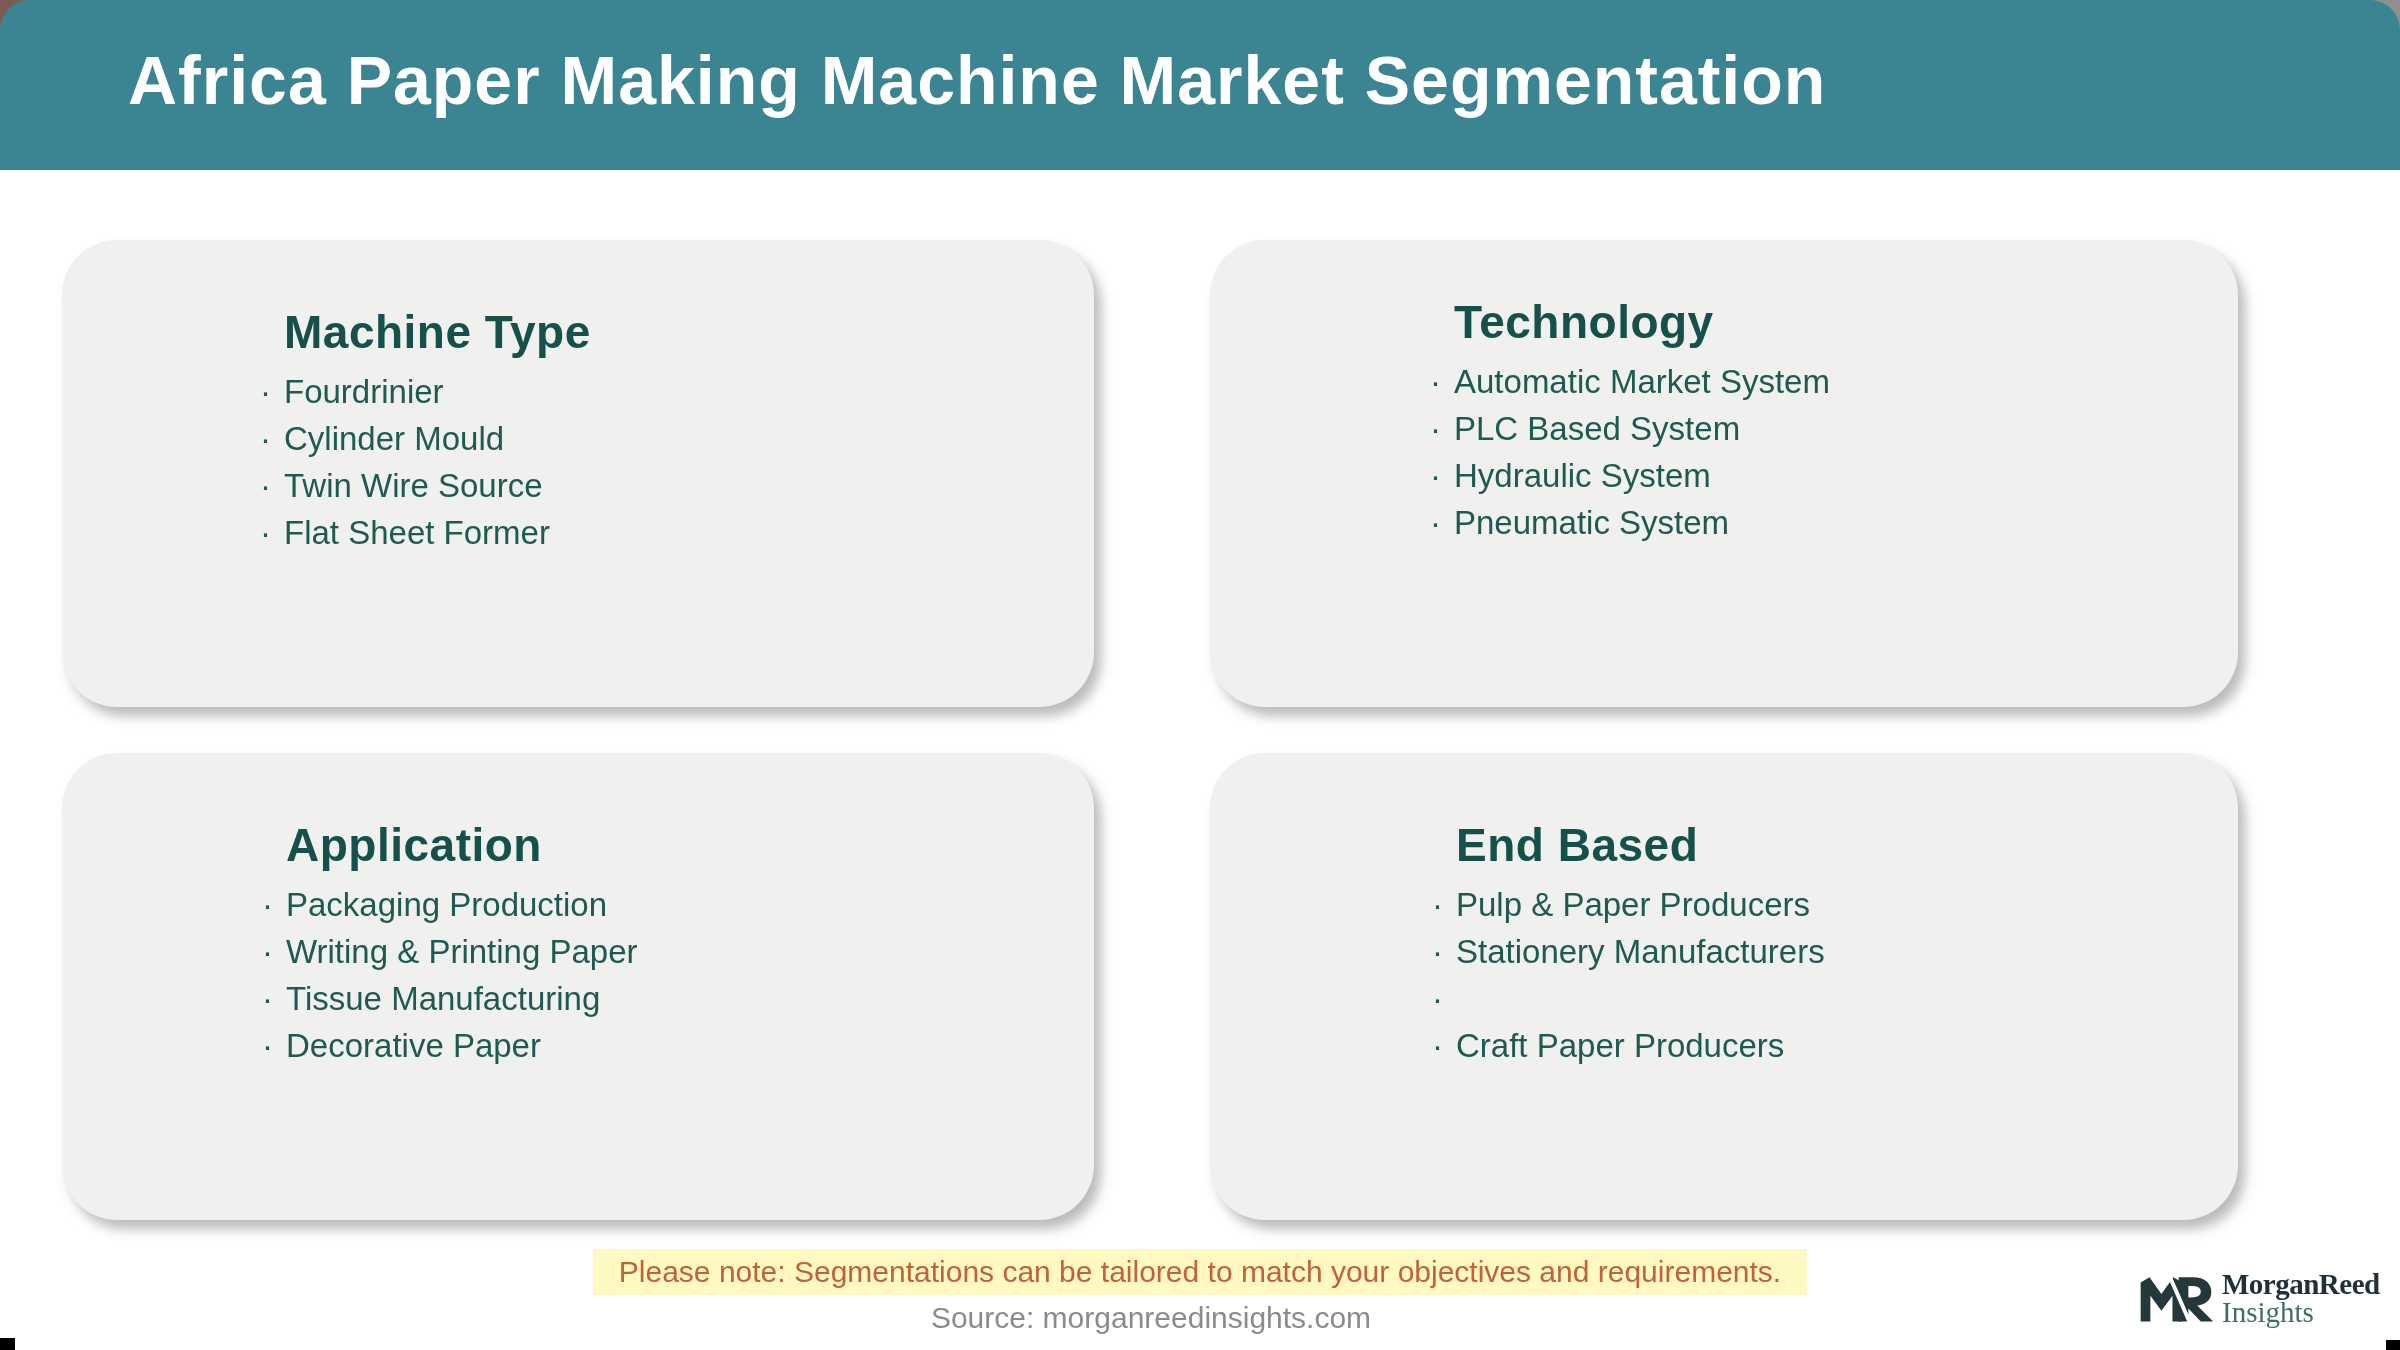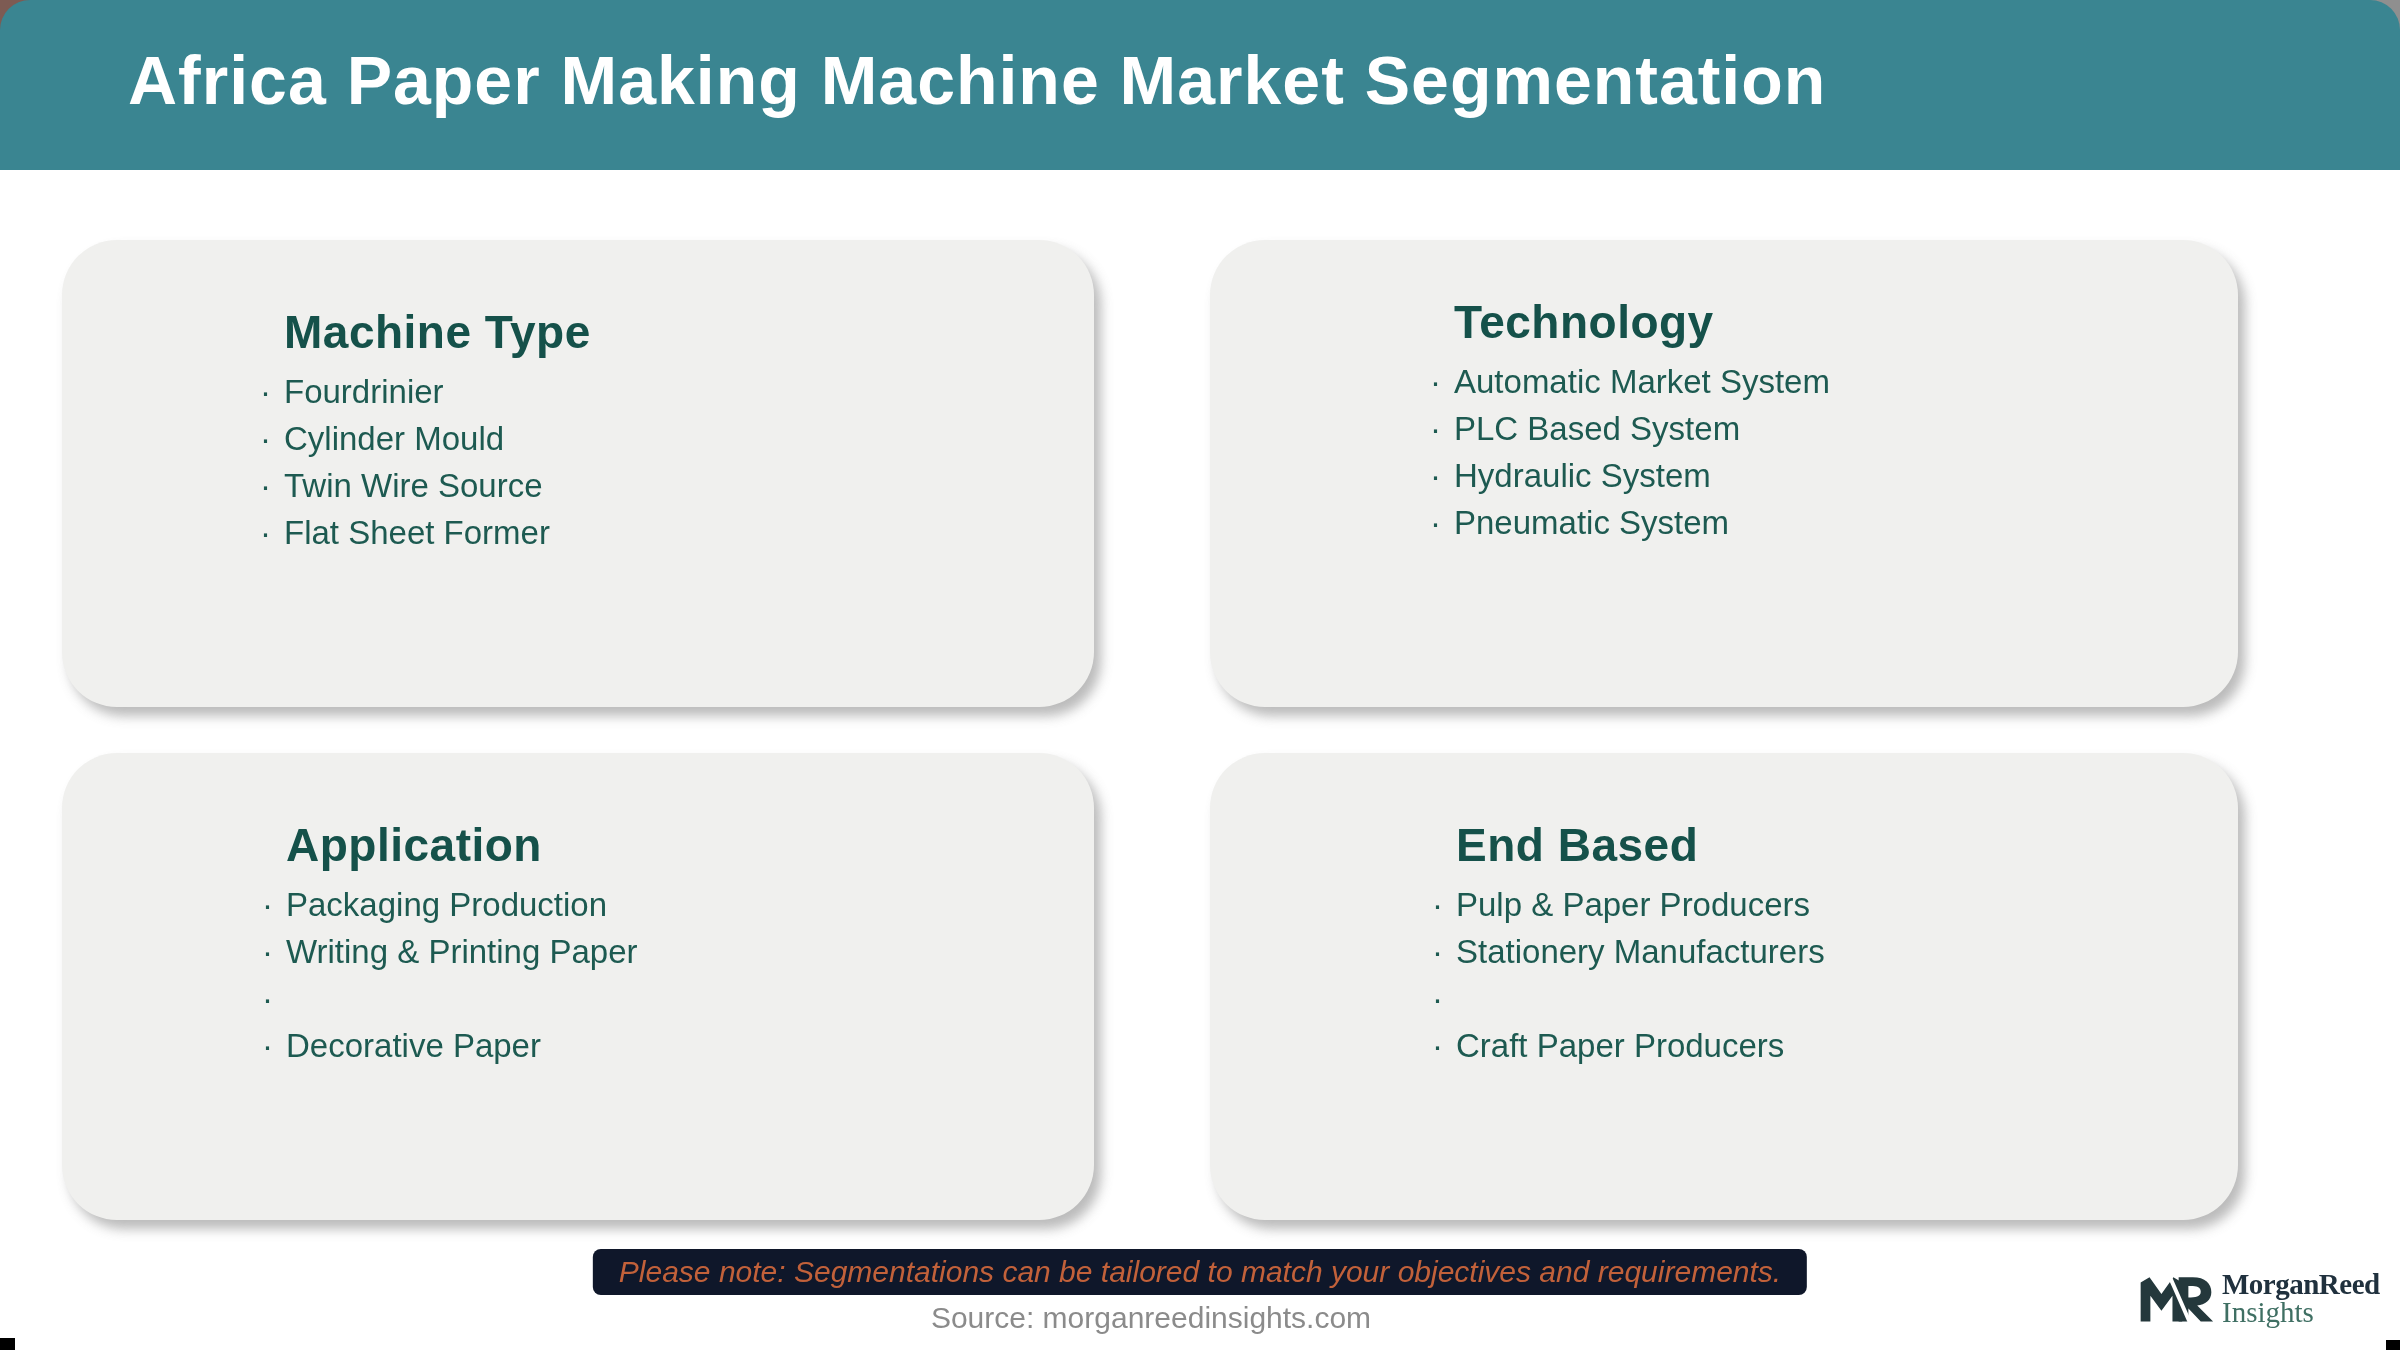--- a/index.html
+++ b/index.html
@@ -55,23 +55,23 @@
     font-size:33px;color:#1d5a51;line-height:47px;
     display:flex;align-items:baseline;
   }
   .card .li .dot{
     margin-right:13px;font-size:33px;color:#1d5a51;
   }
 
   
   .note-bar{
     position:absolute;left:50%;top:1249px;transform:translateX(-50%);
-    height:46px;background:#0f172a;border-radius:8px;
+    height:46px;background:#fef9c3;border-radius:0;
     display:flex;align-items:center;
-    padding:0 26px;z-index:1;white-space:nowrap;font-style:italic;
+    padding:0 26px;z-index:1;white-space:nowrap;
   }
   .note-bar .note-text{
     font-size:30px;color:#c2613a;
   }
 
   .source-line{
     position:absolute;left:50%;top:1301px;transform:translateX(-50%);
     margin-left:-49px;
     font-size:30px;color:#8b8b8b;white-space:nowrap;z-index:1;
   }
@@ -150,20 +150,21 @@
       <div class="li">
           <span class="dot">·</span>
           <span>Packaging Production</span>
         </div>
       <div class="li">
           <span class="dot">·</span>
           <span>Writing &amp; Printing Paper</span>
         </div>
       <div class="li">
           <span class="dot">·</span>
+          <span>Tissue Manufacturing</span>
         </div>
       <div class="li">
           <span class="dot">·</span>
           <span>Decorative Paper</span>
         </div>
     </div>
   </div>
 
   <div class="card c4">
     <div class="card-title">End Based</div>

